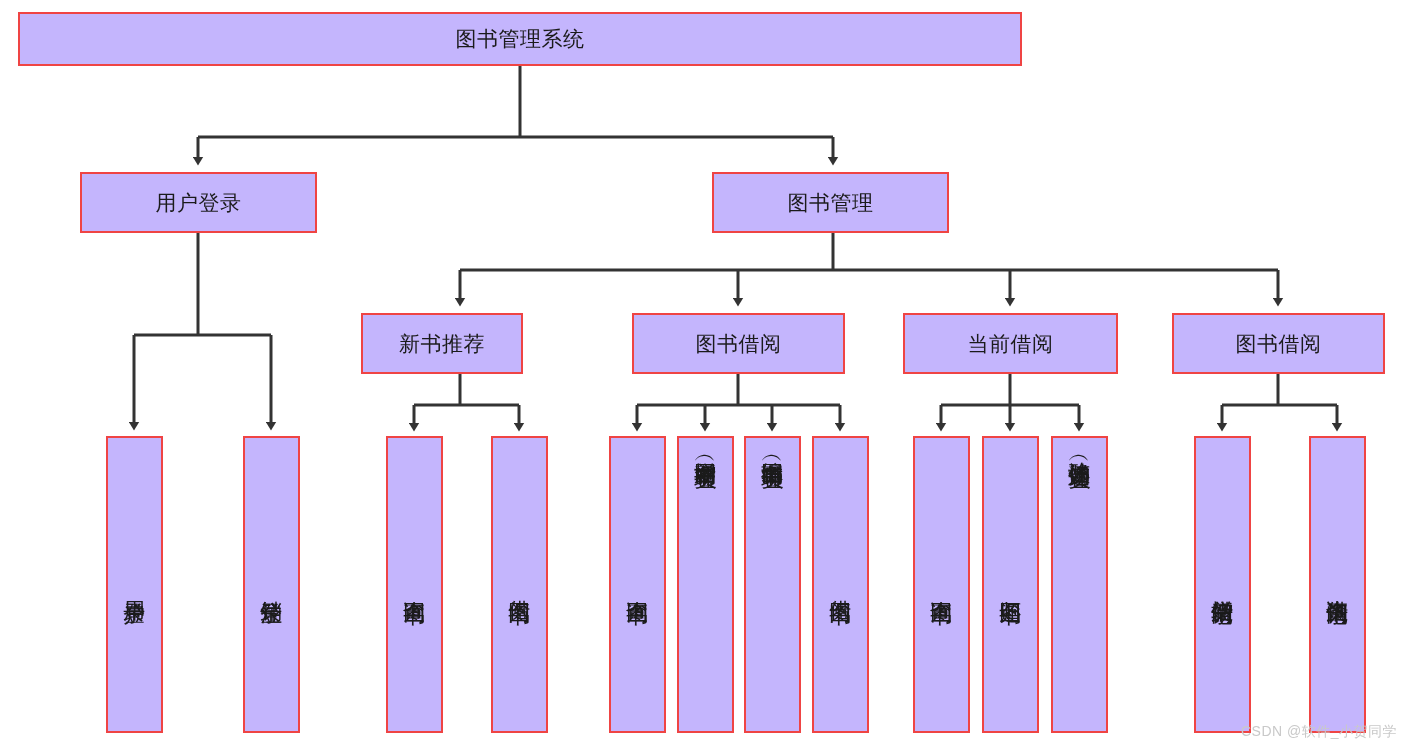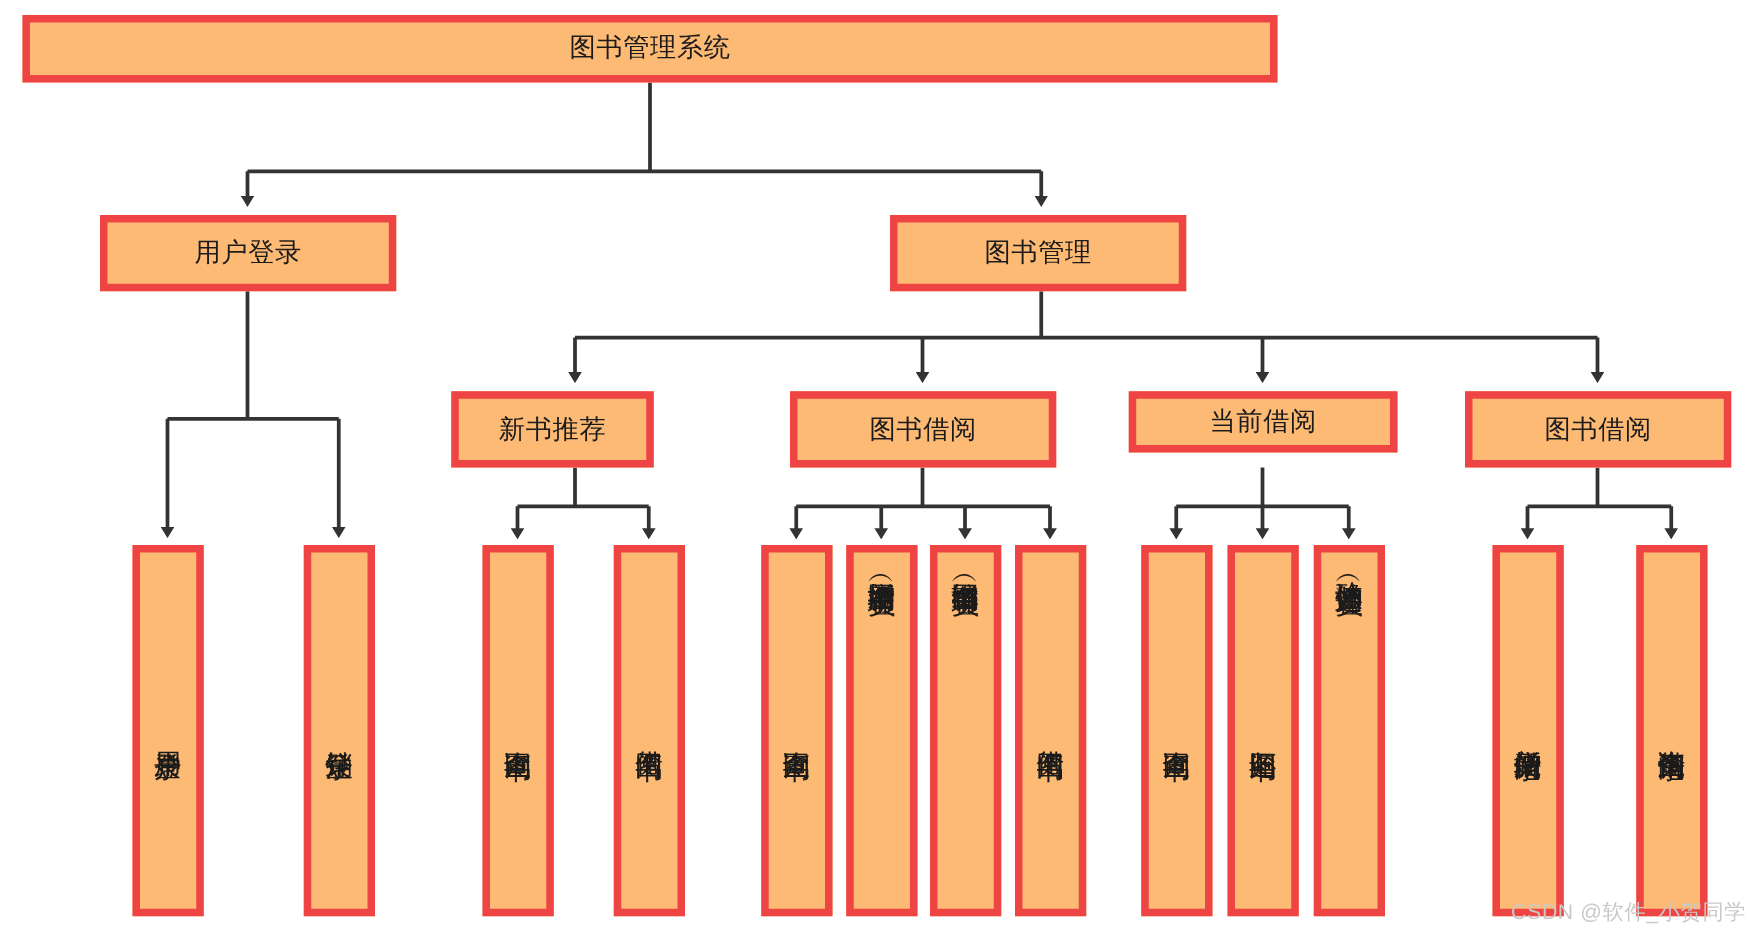--- a/index.html
+++ b/index.html
@@ -22,22 +22,22 @@
   svg.edges {
     position: absolute;
     left: 0;
     top: 0;
     width: 1405px;
     height: 747px;
   }
   .node {
     position: absolute;
     box-sizing: border-box;
-    background: #fdba74;
-    border: 6px solid #ef4444;
+    background: #c4b5fd;
+    border: 2px solid #ef4444;
     display: flex;
     align-items: center;
     justify-content: center;
     z-index: 2;
   }
   .node .node-label {
     color: #1b1b1b;
     font-size: 21px;
     line-height: 1.12;
     letter-spacing: 0.5px;
@@ -58,21 +58,21 @@
     font-size: 22px;
     line-height: 1.16;
     letter-spacing: 1px;
     white-space: normal;
     text-align: left;
   }
   .watermark {
     position: absolute;
     right: 8px;
     bottom: 6px;
-    font-size: 17px;
+    font-size: 14px;
     color: #c9c9c9;
     letter-spacing: 0.5px;
     z-index: 5;
     white-space: nowrap;
   }
 </style>
 </head>
 <body>
 
 <div id="diagram-root">
@@ -137,21 +137,21 @@
   <div class="node" style="left:712px; top:172px; width:237px; height:61px;">
     <span class="node-label">图书管理</span>
   </div>
 
   <div class="node" style="left:361px; top:313px; width:162px; height:61px;">
     <span class="node-label">新书推荐</span>
   </div>
   <div class="node" style="left:632px; top:313px; width:213px; height:61px;align-items:center;">
     <span class="node-label">图书借阅</span>
   </div>
-  <div class="node" style="left:903px; top:313px; width:215px; height:49px;">
+  <div class="node" style="left:903px; top:313px; width:215px; height:61px;">
     <span class="node-label">当前借阅</span>
   </div>
   <div class="node" style="left:1172px; top:313px; width:213px; height:61px;">
     <span class="node-label">图书借阅</span>
   </div>
 
   <div class="node vertical mid" style="left:106px; top:436px; width:57px; height:297px;">
     <span class="node-label">用户登录</span>
   </div>
   <div class="node vertical mid" style="left:243px; top:436px; width:57px; height:297px;">

